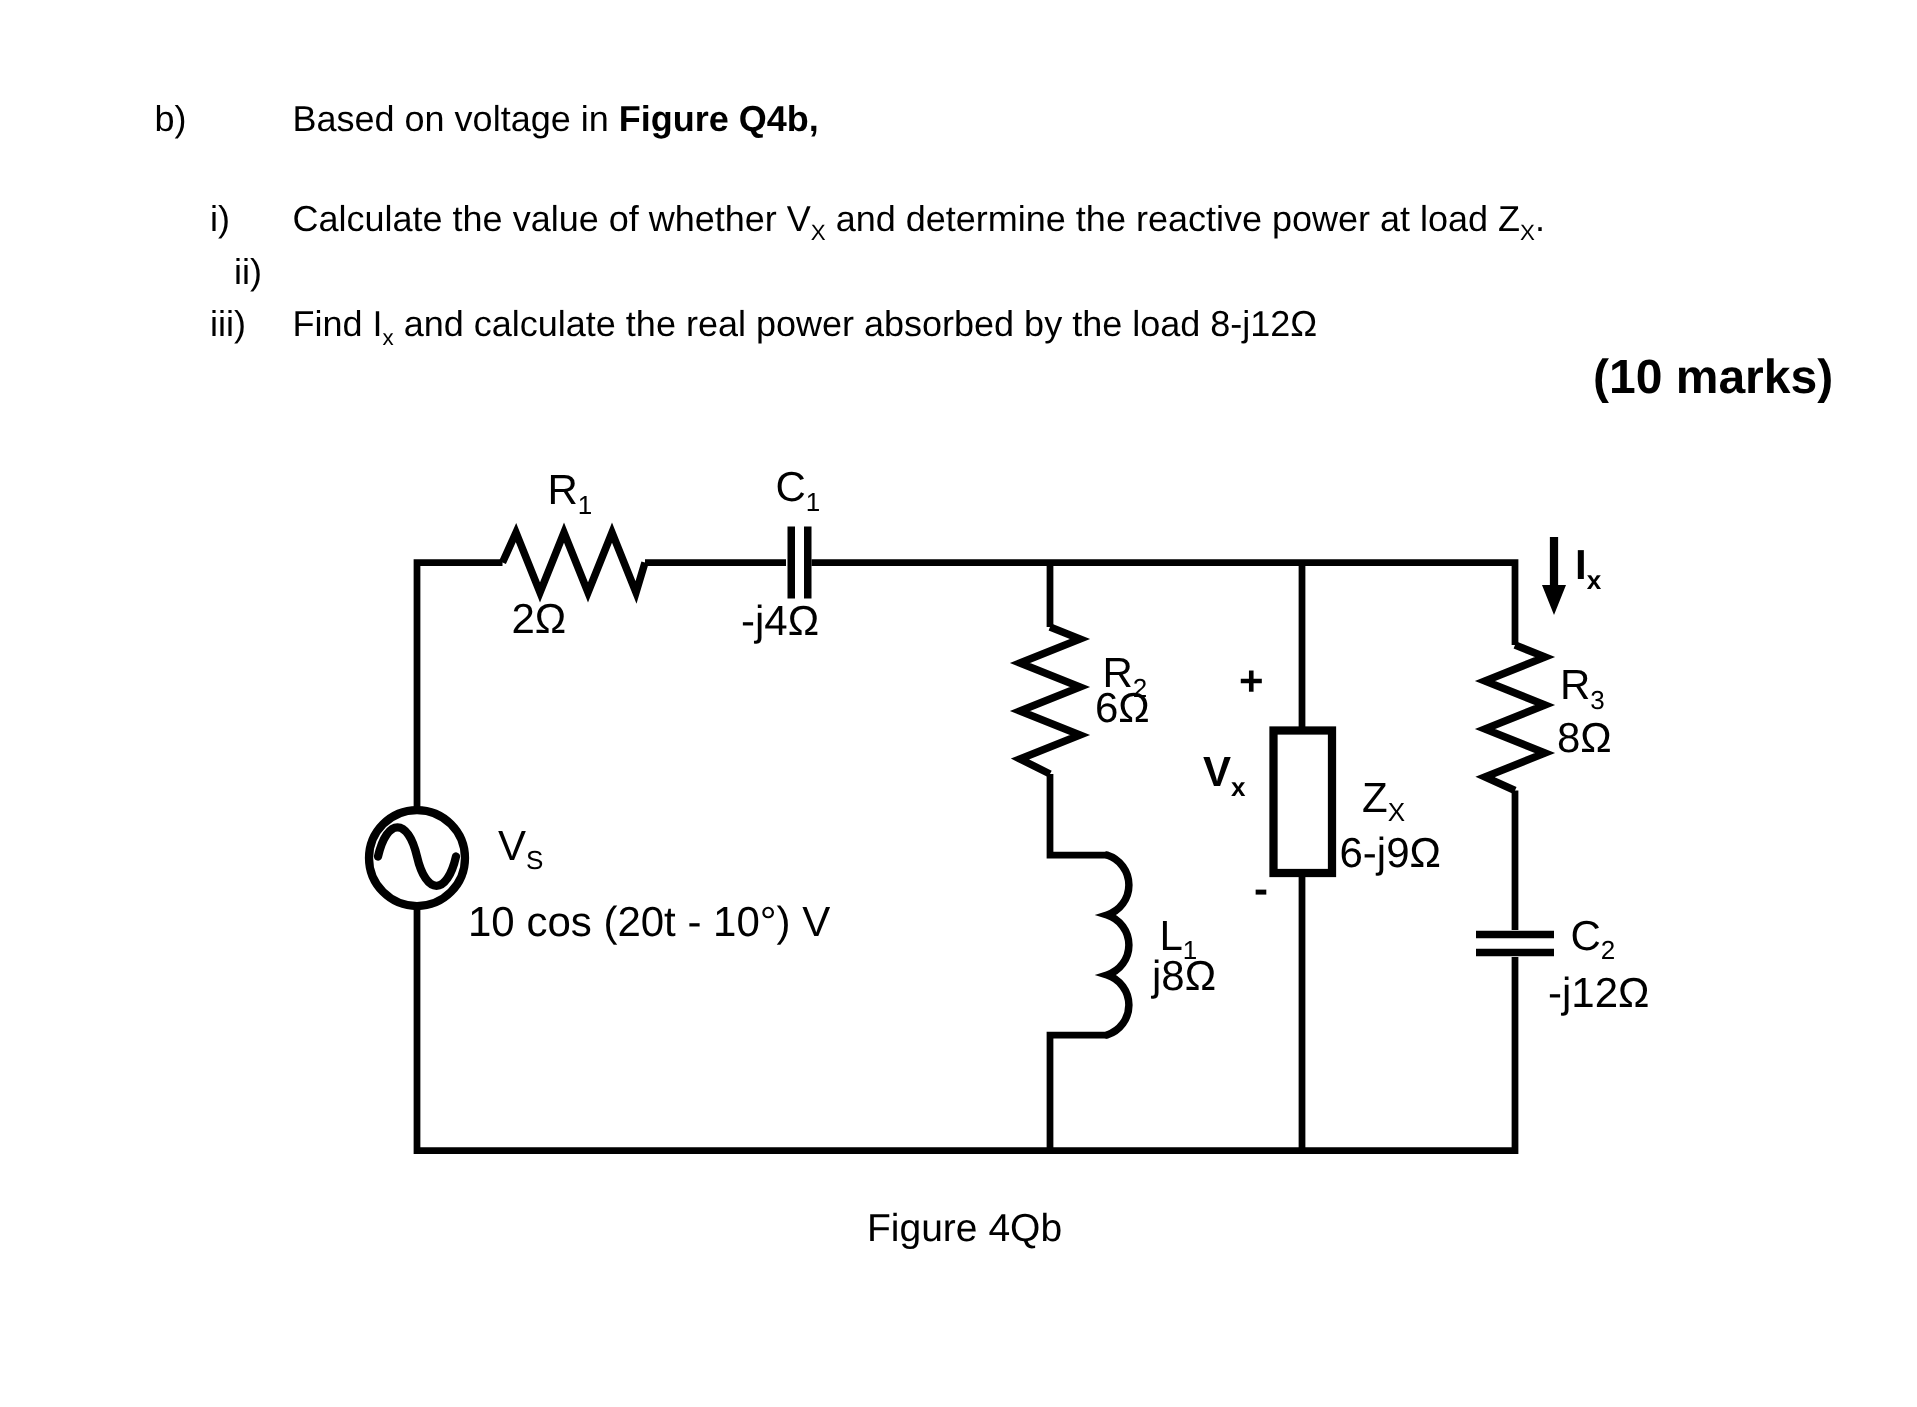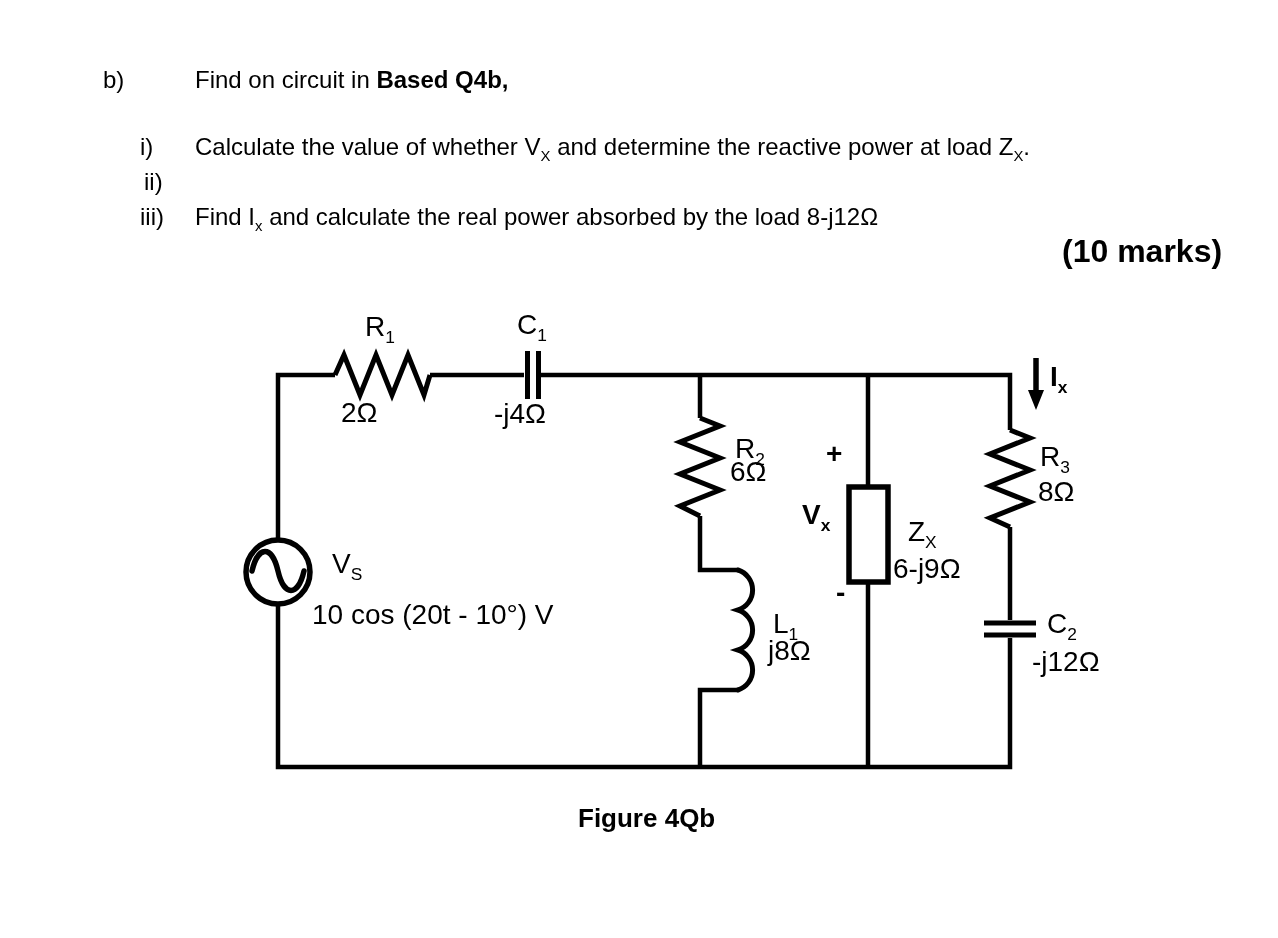--- a/index.html
+++ b/index.html
@@ -6,35 +6,35 @@
   .page {
     position:relative; width:1278px; height:938px; background:#fff;
     font-family:"Liberation Sans", sans-serif; color:#000; overflow:hidden;
   }
   .abs { position:absolute; }
   .q { font-size:24px; line-height:1.2; white-space:nowrap; }
   .b { font-weight:bold; }
   .cl { position:absolute; font-size:28px; line-height:1.1; white-space:nowrap; }
   sub { font-size:62%; line-height:0; }
   svg { position:absolute; left:0; top:0; }
-  .caption { position:absolute; font-size:26px; font-weight:bold; white-space:nowrap; }
+  .caption { position:absolute; font-size:26px; font-weight:normal; white-space:nowrap; }
   .marks { position:absolute; font-size:32px; font-weight:bold; white-space:nowrap; }
 </style>
 </head>
 <body>
 
 <div class="page">
 
   <div class="q abs" style="left:103px; top:66px">b)</div>
-  <div class="q abs" style="left:195px; top:66px"><span>Find on circuit in </span><span class="b">Based Q4b,</span></div>
+  <div class="q abs" style="left:195px; top:66px"><span>Based on voltage in </span><span class="b">Figure Q4b,</span></div>
 
   <div class="q abs" style="left:140px; top:133px">i)</div>
   <div class="q abs" style="left:195px; top:133px"><span>Calculate the value of whether V</span><sub>X</sub><span> and determine the reactive power at load Z</span><sub>X</sub><span>.</span></div>
 
-  <div class="q abs" style="left:144px; top:168px">ii)</div>
+  <div class="q abs" style="left:156px; top:168px">ii)</div>
 
   <div class="q abs" style="left:140px; top:203px">iii)</div>
   <div class="q abs" style="left:195px; top:203px"><span>Find I</span><sub>x</sub><span> and calculate the real power absorbed by the load 8-j12Ω</span></div>
 
   <div class="marks" style="left:1062px; top:233px">(10 marks)</div>
 
   <svg width="1278" height="938" viewBox="0 0 1278 938">
 
     <path d="M335 375 H278 V540 M278 604 V767 H1010 V638 M1010 620 V527
          M430 375 H524 M541 375 H1010 V430

